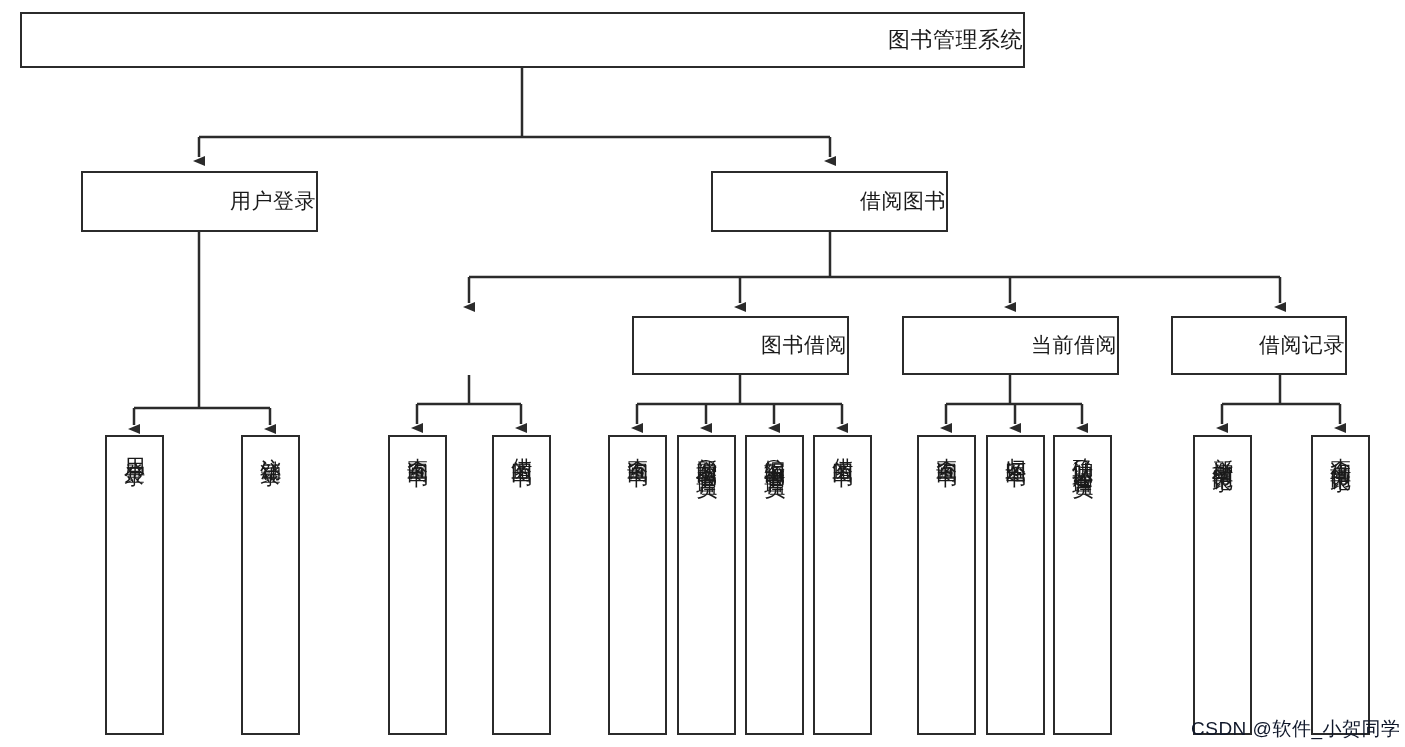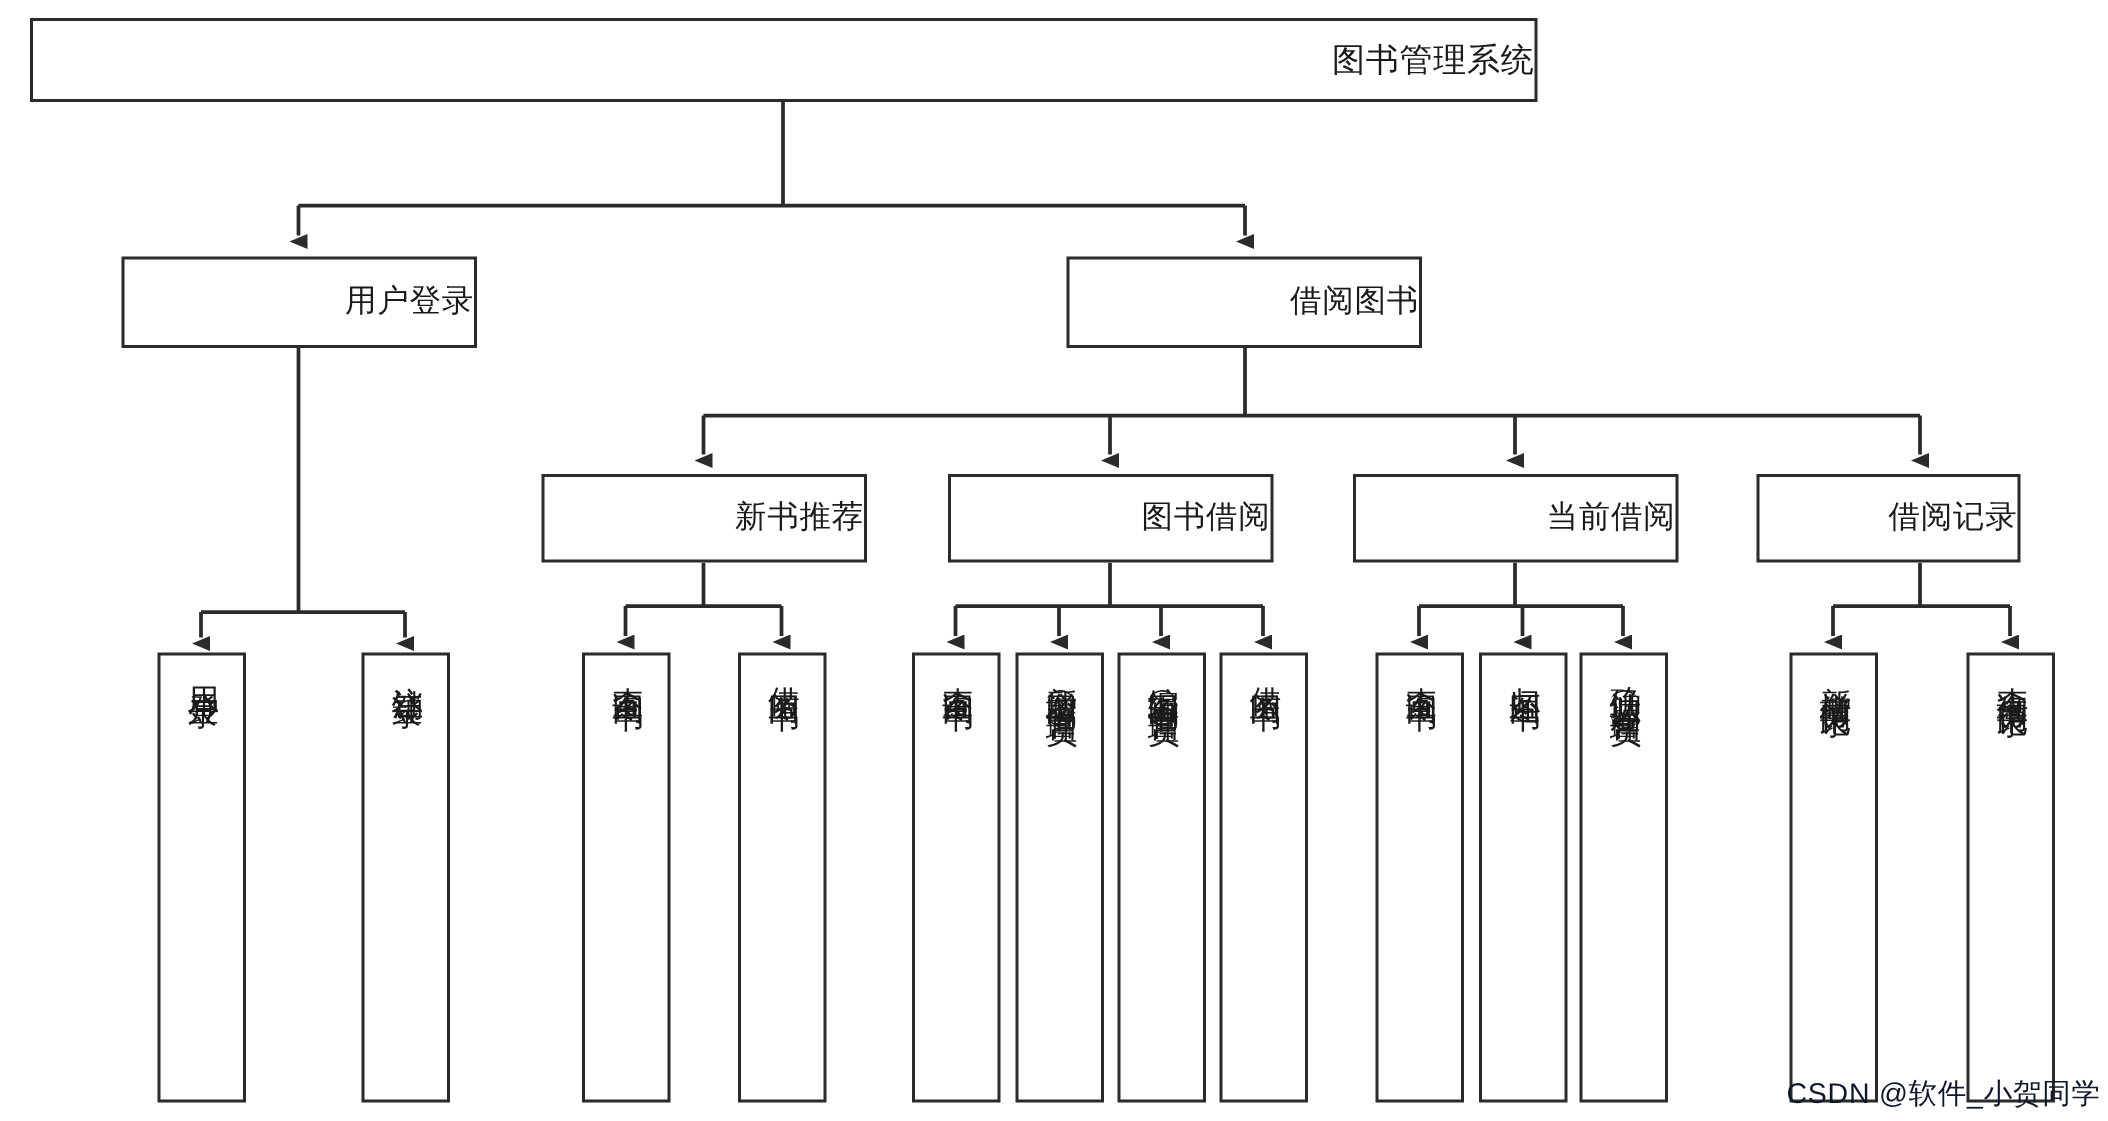--- a/index.html
+++ b/index.html
@@ -135,23 +135,20 @@
     <span class="label">图书管理系统</span>
   </div>
 
   <div class="node horiz" style="left:81px; top:171px; width:237px; height:61px;">
     <span class="label">用户登录</span>
   </div>
   <div class="node horiz" style="left:711px; top:171px; width:237px; height:61px;">
     <span class="label">借阅图书</span>
   </div>
 
-  <div class="node horiz" style="left:361px; top:316px; width:217px; height:59px;">
-    <span class="label">新书推荐</span>
-  </div>
   <div class="node horiz" style="left:902px; top:316px; width:217px; height:59px;">
     <span class="label">当前借阅</span>
   </div>
   <div class="node horiz" style="left:632px; top:316px; width:217px; height:59px;">
     <span class="label">图书借阅</span>
   </div>
   <div class="node horiz" style="left:1171px; top:316px; width:176px; height:59px;">
     <span class="label">借阅记录</span>
   </div>
 

